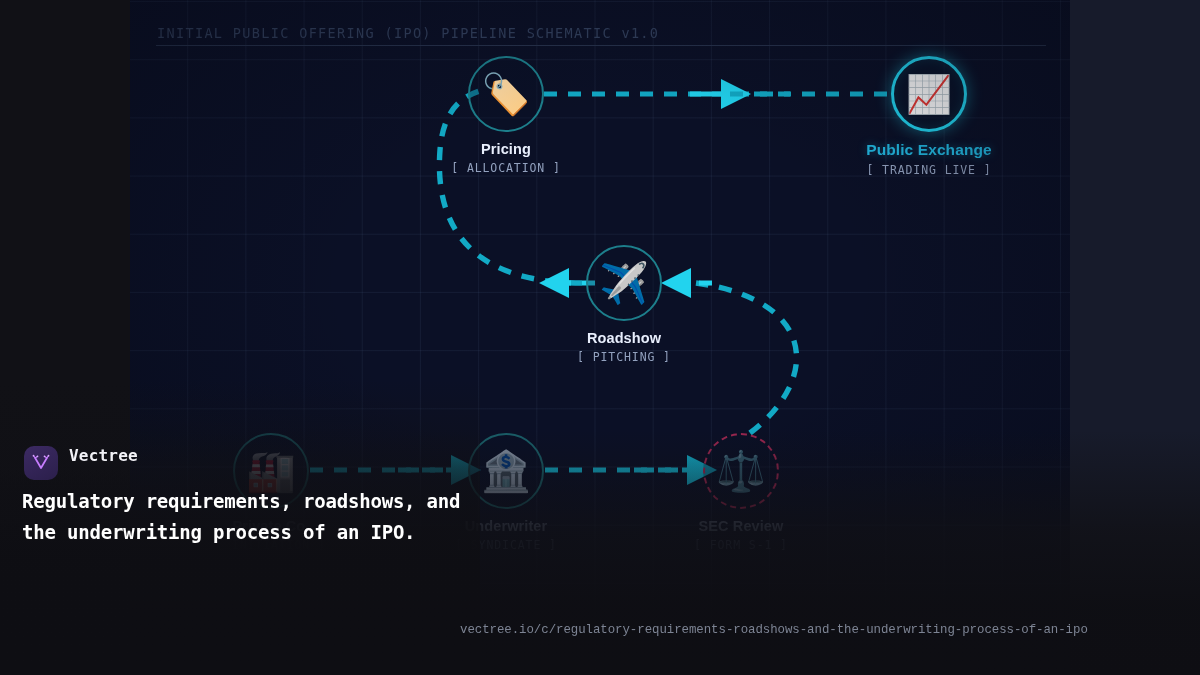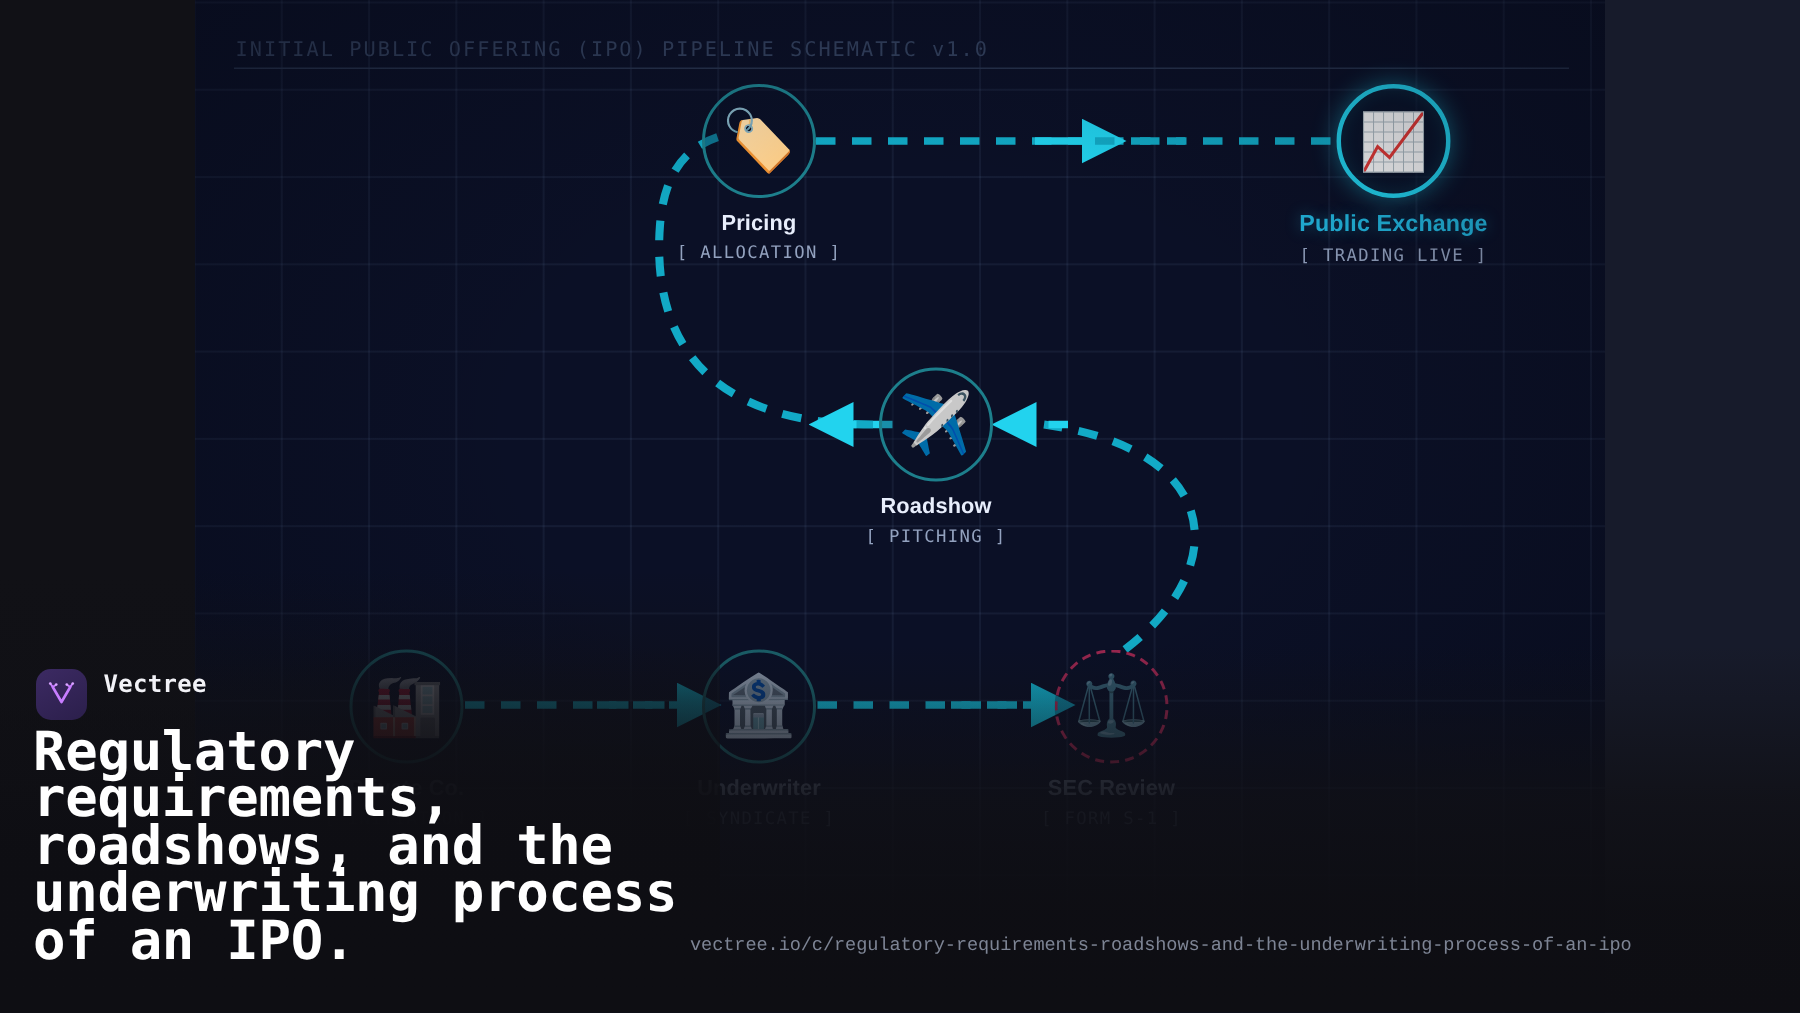--- a/index.html
+++ b/index.html
@@ -108,21 +108,21 @@
     background:linear-gradient(150deg,#3c2a63 0%,#2b1f4b 100%);
     display:flex; align-items:center; justify-content:center;
   }
   .brand-name {
     font-family:"DejaVu Sans Mono","Liberation Mono",monospace;
     font-size:16px; font-weight:bold; color:#f2f2f7; letter-spacing:0.2px;
   }
   .caption {
     position:absolute; left:22px; top:486px; width:470px;
     font-family:"DejaVu Sans Mono","Liberation Mono",monospace;
-    font-weight:bold; font-size:36px; line-height:31.4px;
+    font-weight:bold; font-size:19px; line-height:31.4px;
     color:#ffffff; letter-spacing:-0.2px;
   }
   .url {
     position:absolute; left:460px; top:623px;
     font-family:Liberation Mono, monospace;
     font-size:12.4px; color:#7d8494; letter-spacing:-0.05px; white-space:nowrap;
   }
 </style>
 </head>
 <body>

